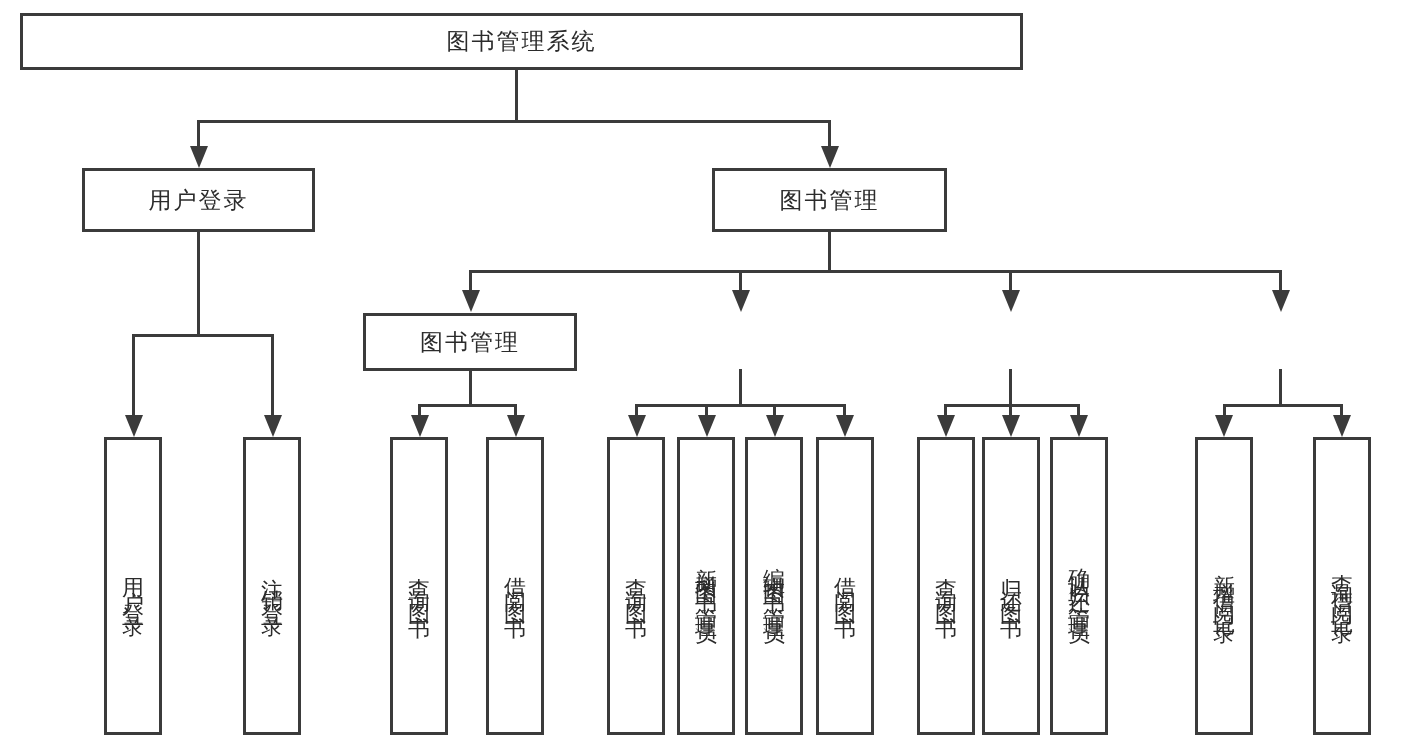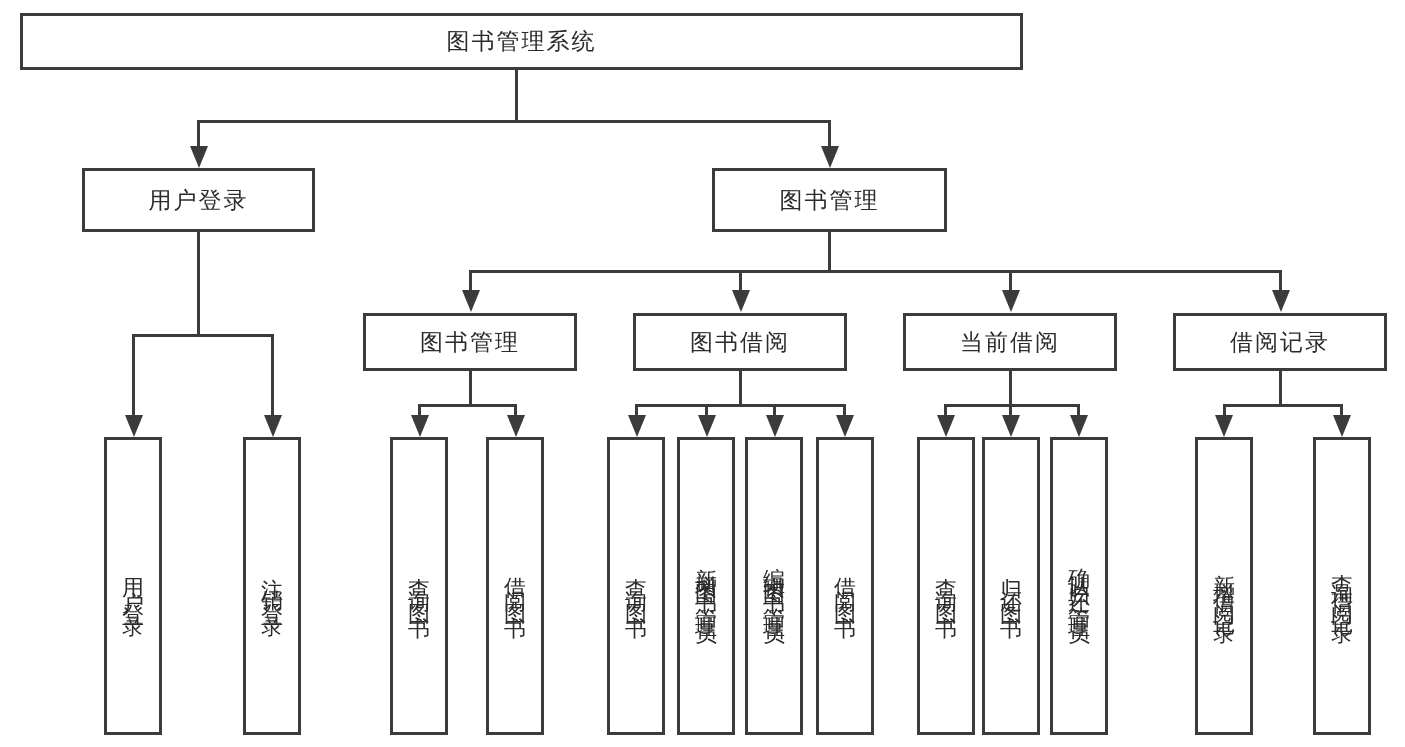--- a/index.html
+++ b/index.html
@@ -93,29 +93,20 @@
   <div class="vl" style="left:1009px;top:270px;height:22px;"></div>
   <div class="vl" style="left:1279px;top:270px;height:22px;"></div>
   <div class="ar" style="left:462px;top:290px;"></div>
   <div class="ar" style="left:732px;top:290px;"></div>
   <div class="ar" style="left:1002px;top:290px;"></div>
   <div class="ar" style="left:1272px;top:290px;"></div>
 
   <div class="box" style="left:363px;top:313px;width:214px;height:58px;">
     <span>图书管理</span>
   </div>
-  <div class="box" style="left:633px;top:313px;width:214px;height:58px;">
-    <span>图书借阅</span>
-  </div>
-  <div class="box" style="left:903px;top:313px;width:214px;height:58px;">
-    <span>当前借阅</span>
-  </div>
-  <div class="box" style="left:1173px;top:313px;width:214px;height:58px;">
-    <span>借阅记录</span>
-  </div>
 
   <div class="vl" style="left:469px;top:369px;height:38px;"></div>
   <div class="hl" style="left:418px;top:404px;width:99px;"></div>
   <div class="vl" style="left:418px;top:404px;height:13px;"></div>
   <div class="vl" style="left:514px;top:404px;height:13px;"></div>
   <div class="ar" style="left:411px;top:415px;"></div>
   <div class="ar" style="left:507px;top:415px;"></div>
 
   <div class="vl" style="left:739px;top:369px;height:38px;"></div>
   <div class="hl" style="left:635px;top:404px;width:211px;"></div>

